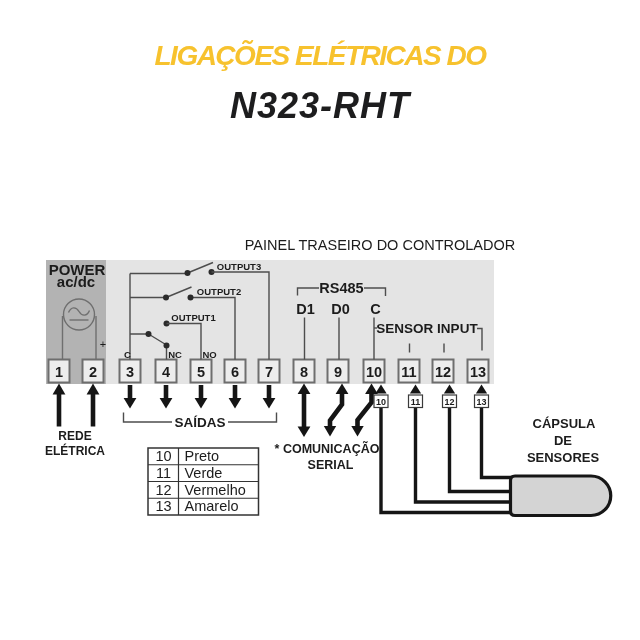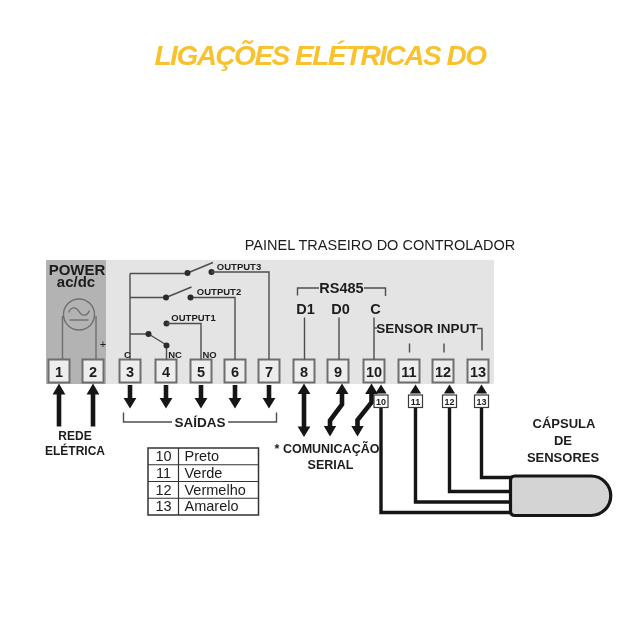--- a/index.html
+++ b/index.html
@@ -22,20 +22,21 @@
   .tbox { fill:#EDEDED; stroke:#6e6e6e; stroke-width:2; }
   .sbox { fill:#ffffff; stroke:#3a3a3a; stroke-width:1.2; }
   .dot  { fill:#2b2b2b; }
 </style>
 </head>
 <body>
 
 <div class="page">
 
   <div class="title-1">LIGAÇÕES ELÉTRICAS DO</div>
+  <div class="title-2">N323-RHT</div>
 
   <svg width="640" height="640" viewBox="0 0 640 640" style="position:absolute;left:0;top:0;">
 
     <text class="mid" x="380" y="249.5" font-size="14.5">PAINEL TRASEIRO DO CONTROLADOR</text>
 
     <rect x="46" y="260" width="448" height="124" fill="#E4E4E4"></rect>
     <rect x="46" y="260" width="60" height="124" fill="#B3B3B3"></rect>
 
     <text class="mid b" x="77" y="274.5" font-size="15">POWER</text>
     <text class="mid b" x="76" y="287" font-size="15">ac/dc</text>

